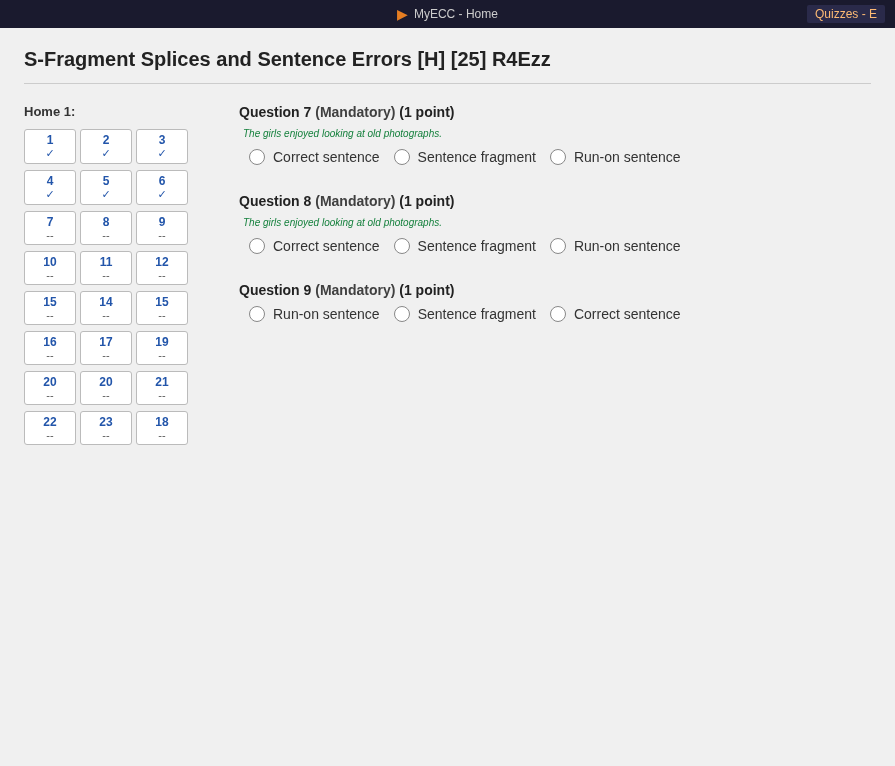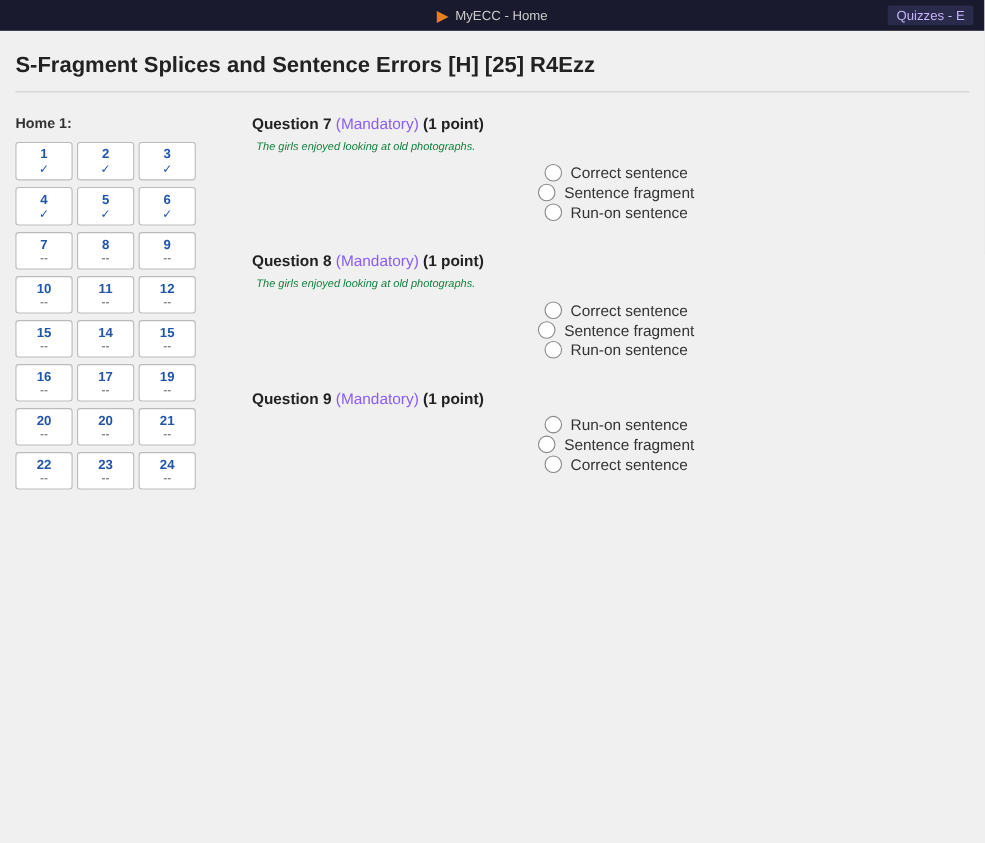--- a/index.html
+++ b/index.html
@@ -28,32 +28,32 @@
       display: flex;
       align-items: center;
       gap: 6px;
     }
     .myecc-icon {
       color: #e67e22;
       font-size: 14px;
     }
     .top-bar-right {
       margin-left: auto;
-      color: #c4b5fd;
+      color: #fdba74;
       font-size: 12px;
       background: #2a2a4a;
       padding: 2px 8px;
       border-radius: 2px;
     }
 
     
     .page-content {
       background: #f0f0f0;
       min-height: calc(766px - 28px);
-      padding: 20px 14px;
+      padding: 20px 24px;
     }
 
     .page-title {
       font-size: 20px;
       font-weight: bold;
       color: #222;
       margin-bottom: 20px;
       padding-bottom: 12px;
       border-bottom: 1px solid #ccc;
     }
@@ -116,36 +116,34 @@
     .question-block {
       margin-bottom: 28px;
     }
     .question-header {
       font-size: 14px;
       font-weight: bold;
       margin-bottom: 8px;
       color: #222;
     }
     .question-header .mandatory {
-      color: #8b5cf6;
-      font-weight: normal;
+      color: #404040;
+      font-weight: bold;
     }
     .question-text {
       margin-bottom: 10px;
       padding-left: 4px;
       color: #15803d;
       font-size: 10px;
       font-style: italic;
     }
     .options {
       display: flex;
-      flex-direction: column;
-      gap: 2px;
+      gap: 14px;
       padding-left: 10px;
-      align-items: center;
     }
     .option-item {
       display: flex;
       align-items: center;
       gap: 8px;
       cursor: pointer;
       font-size: 14px;
       color: #333;
     }
     .radio-circle {
@@ -280,21 +278,21 @@
           <div class="nav-row">
             <div class="nav-cell">
               <span class="num">22</span>
               <span class="status">--</span>
             </div>
             <div class="nav-cell">
               <span class="num">23</span>
               <span class="status">--</span>
             </div>
             <div class="nav-cell">
-              <span class="num">24</span>
+              <span class="num">18</span>
               <span class="status">--</span>
             </div>
           </div>
         </div>
     </div>
 
     <div class="questions-area" id="questions-area">
         <div class="question-block">
           <div class="question-header"><span>Question 7 </span><span class="mandatory">(Mandatory)</span><span> (1 point)</span></div>
           <div class="question-text">The girls enjoyed looking at old photographs.</div>

